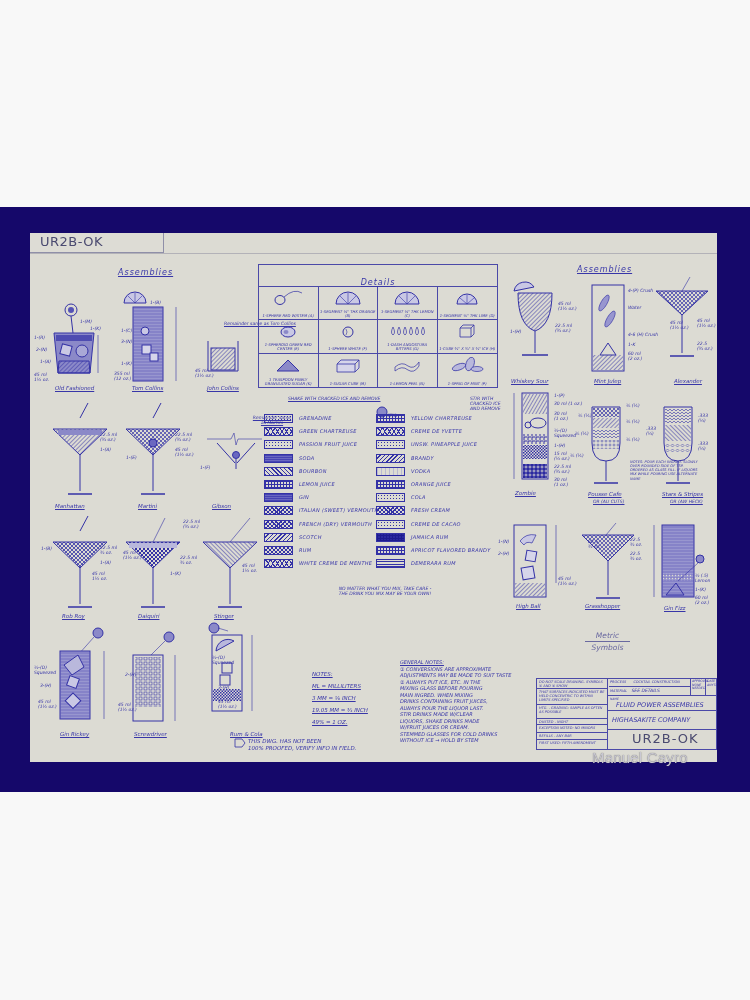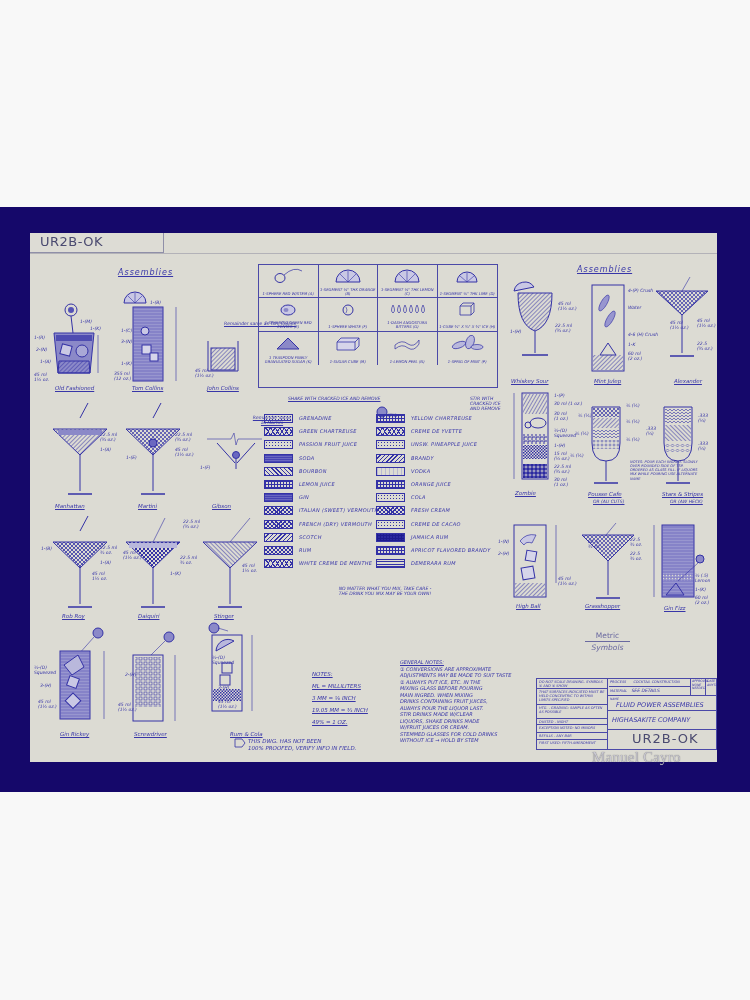--- a/index.html
+++ b/index.html
@@ -47,21 +47,21 @@
   .gen-notes { position: absolute; left: 370px; top: 426px; width: 140px; }
   .gen-notes div { font-size: 5px; font-style: italic; color: #3836a8; line-height: 1.3; white-space: nowrap; text-transform: uppercase; }
   .disclaimer { position: absolute; left: 218px; top: 505px; }
   .disclaimer div { font-size: 5.5px; font-style: italic; color: #3836a8; text-transform: uppercase; line-height: 1.35; white-space: nowrap; }
   .tb { position: absolute; left: 506px; top: 445px; width: 181px; height: 72px; border: 1px solid #4b49a8; padding-left: 12px; }
   .tb-left { position: absolute; left: 0; top: 0; width: 71px; height: 100%; border-right: 1px solid #4b49a8; }
   .tb-left .r { position: relative; border-bottom: 1px solid #4b49a8; font-size: 3.5px; font-style: italic; color: #3836a8; line-height: 1.15; padding: 1px 2px; text-transform: uppercase; }
   .tb-left .r:last-child { border-bottom: none; }
   .tb-right { position: absolute; left: 71px; top: 0; width: 110px; height: 100%; }
   .tb-right .r { position: relative; border-bottom: 1px solid #4b49a8; font-style: italic; color: #3836a8; text-transform: uppercase; }
-  .watermark { position: absolute; left: 592px; top: 749px; font-family: Liberation Serif, serif; font-size: 15px; color: #c9c8d2; letter-spacing: 0.2px; text-shadow: 0 0 1px #555; }
+  .watermark { position: absolute; left: 592px; top: 749px; font-family: Liberation Sans, sans-serif; font-size: 15px; color: #c9c8d2; letter-spacing: 0.2px; text-shadow: 0 0 1px #555; }
 </style>
 </head>
 <body>
 
 <div class="frame"></div>
 
 <div class="sheet">
 
   <div class="title-box">
     <span>UR2B-OK</span>
@@ -125,20 +125,21 @@
     <defs>
         <pattern id="hatch2" width="3" height="3" patternUnits="userSpaceOnUse" patternTransform="rotate(45)">
           <line x1="0" y1="0" x2="0" y2="3" stroke="#3432a6" stroke-width="1"></line>
         </pattern>
       </defs>
   </svg>
   <div class="abs tiny" style="left:165px;top:135px;">45 ml<br>(1½ oz.)</div>
   <div class="abs lbl" style="left:177px;top:152px;">John Collins</div>
 
   <div class="details">
+    <div class="hd"><span class="section-h">Details</span></div>
     <div class="grid">
       <div class="cell">
         <svg width="40" height="16">
             <ellipse cx="12" cy="10" rx="5" ry="4.5" fill="none" stroke="#3432a6"></ellipse>
             <path d="M16,7 Q26,-2 34,3" fill="none" stroke="#3432a6" stroke-width=".7"></path>
           </svg>
         <div class="cap">1-Sphere Red w/Stem (A)</div>
       </div>
       <div class="cell">
         <svg width="30" height="16">
@@ -696,21 +697,21 @@
           <circle cx="1.5" cy="1.5" r=".8" fill="#dcdbd3"></circle>
         </pattern>
     </defs>
   </svg>
   <div class="abs tiny" style="left:665px;top:340px;">½ (.5)<br>Lemon</div>
   <div class="abs tiny" style="left:665px;top:354px;">1-(K)</div>
   <div class="abs tiny" style="left:665px;top:362px;">60 ml<br>(2 oz.)</div>
   <div class="abs lbl" style="left:634px;top:372px;">Gin Fizz</div>
 
   <div class="abs" style="left:555px;top:398px;width:45px;text-align:center;">
-    <div style="font-size:7.5px;color:#6a69a0;border-bottom:1px solid #6a69a0;padding-bottom:1px;">Metric</div>
+    <div style="font-size:7.5px;font-style:italic;color:#6a69a0;border-bottom:1px solid #6a69a0;padding-bottom:1px;">Metric</div>
     <div style="font-size:7.5px;font-style:italic;color:#6a69a0;padding-top:1px;">Symbols</div>
   </div>
 
   <div class="notes">
     <div>Notes:</div>
     <div>ml = Milliliters</div>
     <div>3 mm = ⅛ Inch</div>
     <div>19.05 mm = ¾ Inch</div>
     <div>49% = 1 oz.</div>
   </div>

